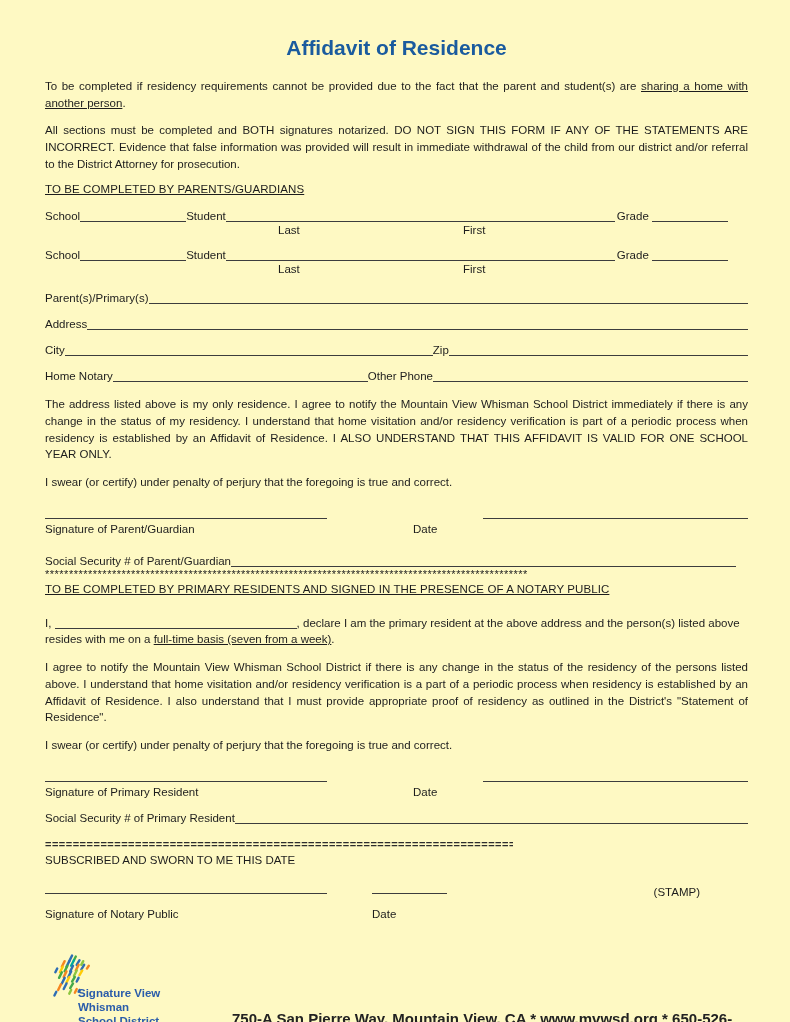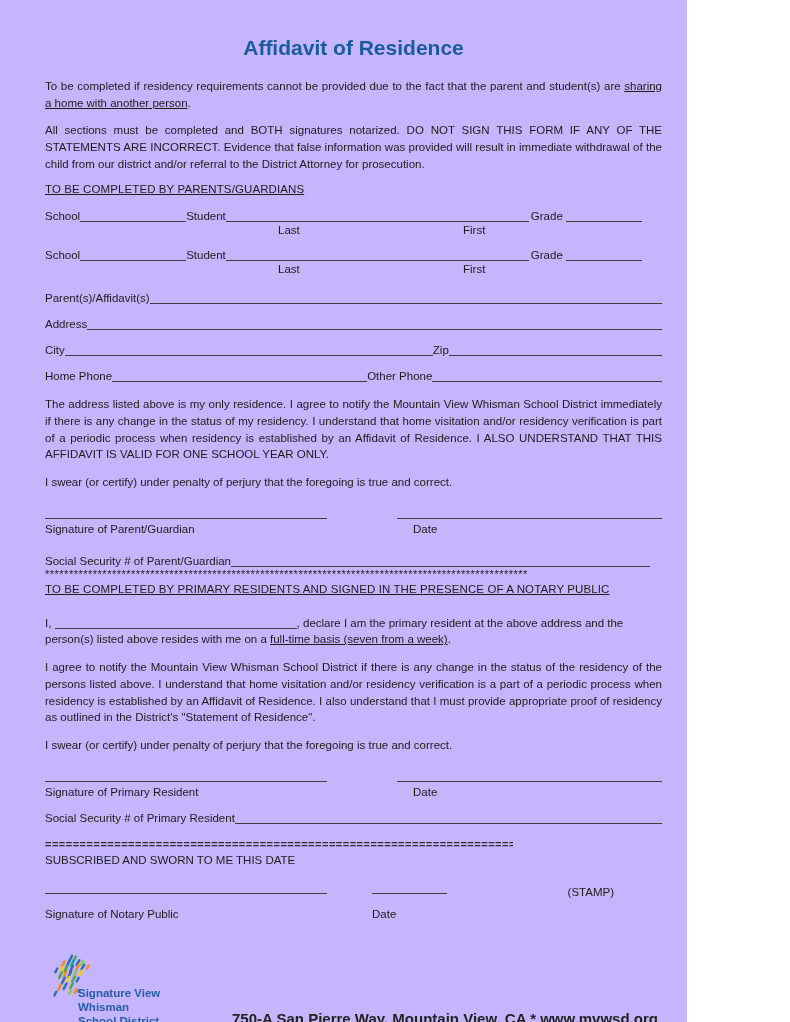--- a/index.html
+++ b/index.html
@@ -1,19 +1,19 @@
 <!DOCTYPE html>
 <html><head>
 <meta charset="utf-8">
 <style>
   html,body{margin:0;padding:0;background:#ffffff;}
   .page{
-    width:687px;height:1022px;box-sizing:border-box;
-    padding:36px 25px 0 45px;
-    background:#c4b5fd;position:relative;overflow:hidden;
+    width:790px;height:1022px;box-sizing:border-box;
+    padding:36px 42px 0 45px;
+    background:#fef9c3;position:relative;overflow:hidden;
     font-family:"Liberation Sans",sans-serif;
     font-size:11.5px;color:#1d1d1d;
   }
   .title{
     text-align:center;font-size:21px;font-weight:bold;
     color:#1a5b9e;margin:0 0 18px 0;
   }
   p{margin:0 0 11px 0;line-height:1.45;}
   .just{text-align:justify;}
   .u{text-decoration:underline;}
@@ -90,38 +90,38 @@
     <div class="blank grow"></div>
     <span class="lbl" style="margin-left:2px">Grade </span>
     <div class="blank" style="width:76px;margin-right:20px"></div>
   </div>
   <div class="sublabels" style="margin-bottom:14px">
     <span style="left:233px">Last</span>
     <span style="left:418px">First</span>
   </div>
 
   <div class="frow">
-    <span class="lbl">Parent(s)/Affidavit(s)</span>
+    <span class="lbl">Parent(s)/Primary(s)</span>
     <div class="blank grow"></div>
   </div>
 
   <div class="frow">
     <span class="lbl">Address</span>
     <div class="blank grow"></div>
   </div>
 
   <div class="frow">
     <span class="lbl">City</span>
     <div class="blank" style="width:368px"></div>
     <span class="lbl">Zip</span>
     <div class="blank grow"></div>
   </div>
 
   <div class="frow">
-    <span class="lbl">Home Phone</span>
+    <span class="lbl">Home Notary</span>
     <div class="blank" style="width:255px"></div>
     <span class="lbl">Other Phone</span>
     <div class="blank grow"></div>
   </div>
 
   <p class="just" style="margin-top:13px">The address listed above is my only residence. I agree to notify the Mountain View Whisman School District immediately if there is any change in the status of my residency. I understand that home visitation and/or residency verification is part of a periodic process when residency is established by an Affidavit of Residence. I ALSO UNDERSTAND THAT THIS AFFIDAVIT IS VALID FOR ONE SCHOOL YEAR ONLY.</p>
 
   <p>I swear (or certify) under penalty of perjury that the foregoing is true and correct.</p>
 
   <div class="sigrow">

